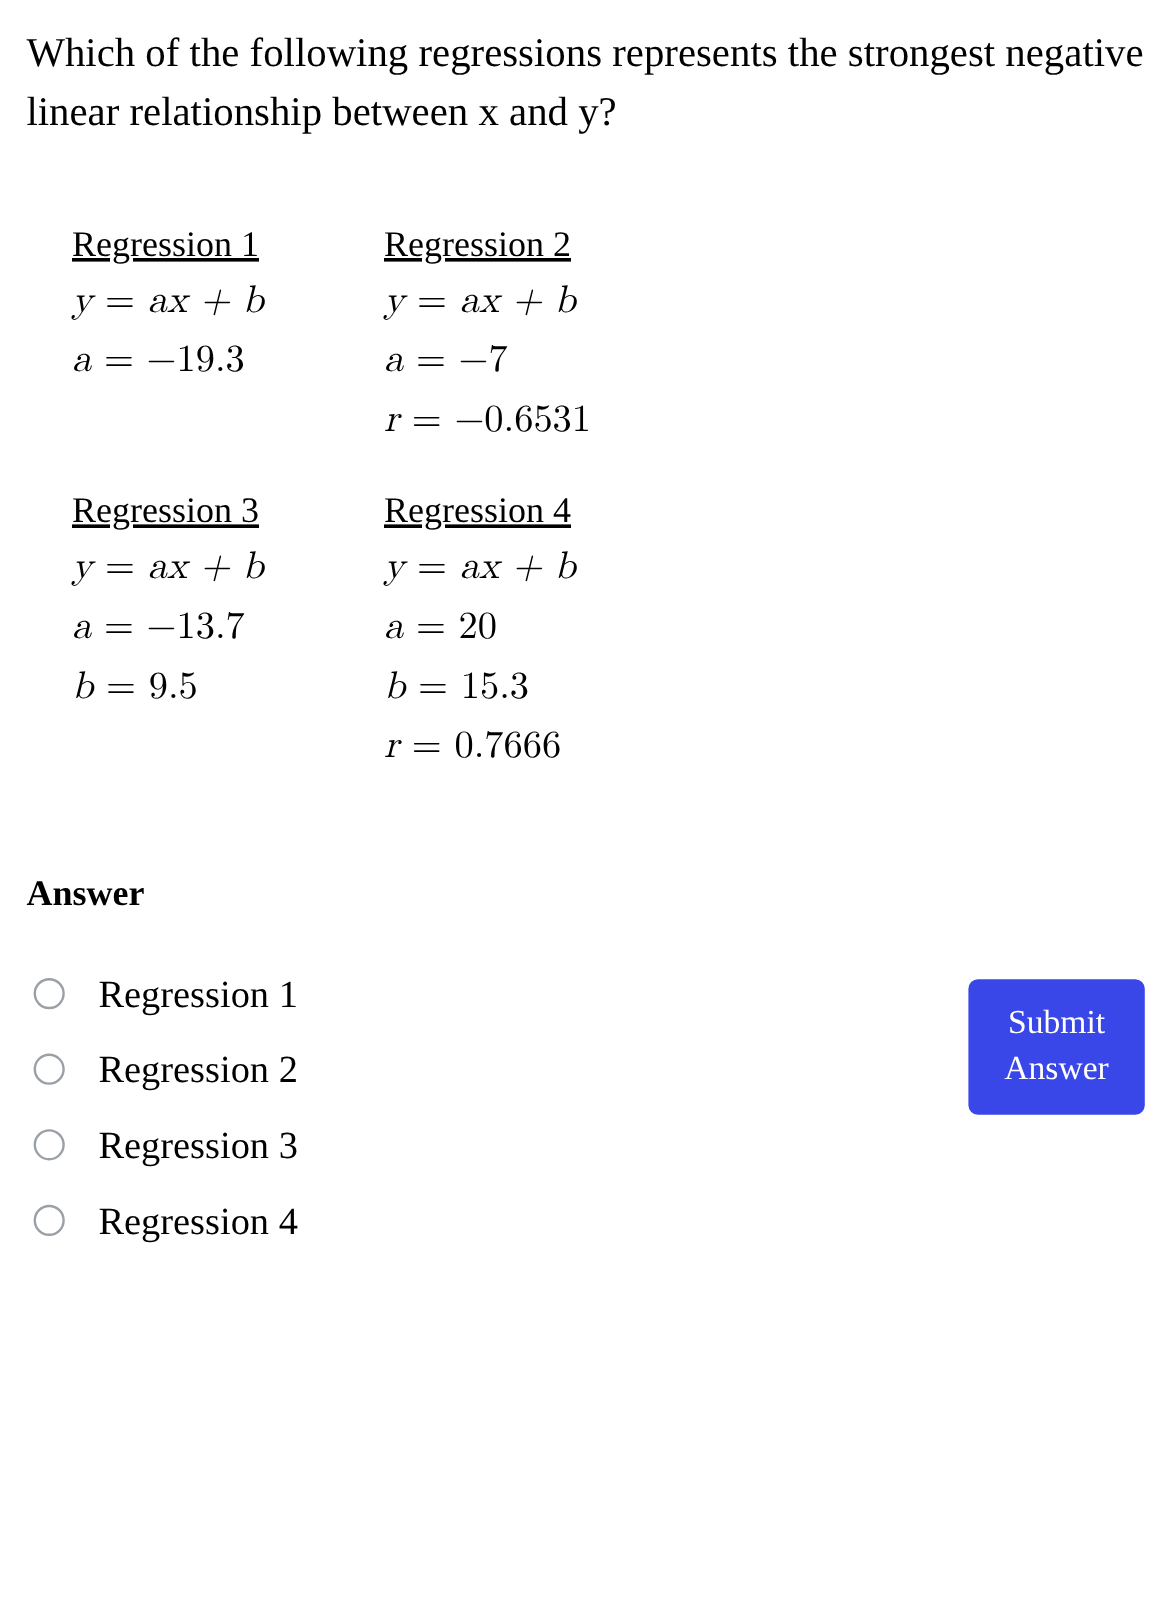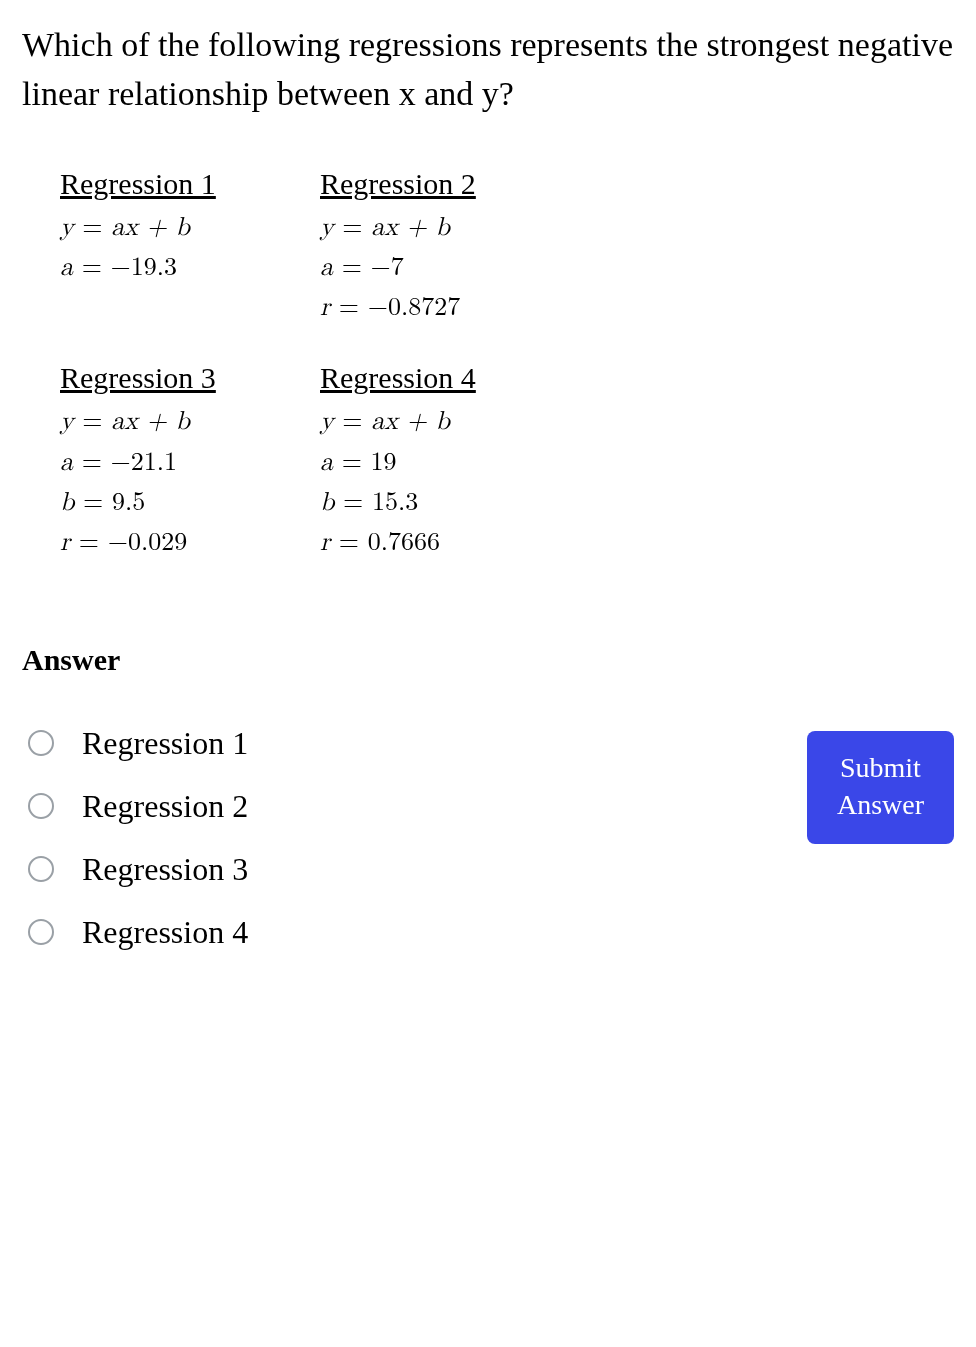--- a/index.html
+++ b/index.html
@@ -8,39 +8,39 @@
     padding: 20px 22px;
     font-family: Georgia, 'Times New Roman', serif;
     font-size: 32px;
     color: #000;
     background: #fff;
     width: 976px;
   }
   .question {
     font-size: 34px;
     line-height: 1.45;
-    margin-bottom: 48px;
+    margin-bottom: 68px;
   }
   .regressions {
     padding-left: 38px;
     display: grid;
     grid-template-columns: 260px 260px;
     column-gap: 0;
     row-gap: 34px;
     margin-bottom: 80px;
   }
   .reg-block { }
   .reg-title {
     text-decoration: underline;
     font-size: 30px;
     margin-bottom: 6px;
   }
   .eqline {
     font-family: 'Latin Modern Math', 'Cambria Math', 'STIX Two Math', Georgia, serif;
-    font-size: 26px;
+    font-size: 32px;
     line-height: 1.55;
     white-space: nowrap;
   }
   .eqline .v { font-style: italic; }
   .answer-heading {
     font-weight: bold;
     font-size: 30px;
     margin-bottom: 48px;
   }
   .answers-row {
@@ -95,35 +95,34 @@
   <div class="reg-block">
     <div class="reg-title">Regression 1</div>
     <div class="eqline"><span class="v">y</span> = <span class="v">ax + b</span></div>
     <div class="eqline"><span class="v">a</span> = <span>−19.3</span></div>
   </div>
 
   <div class="reg-block">
     <div class="reg-title">Regression 2</div>
     <div class="eqline"><span class="v">y</span> = <span class="v">ax + b</span></div>
     <div class="eqline"><span class="v">a</span> = <span>−7</span></div>
-    <div class="eqline"><span class="v">r</span> = <span>−0.8727</span></div>
+    <div class="eqline"><span class="v">r</span> = <span>−0.6531</span></div>
   </div>
 
   <div class="reg-block">
     <div class="reg-title">Regression 3</div>
     <div class="eqline"><span class="v">y</span> = <span class="v">ax + b</span></div>
-    <div class="eqline"><span class="v">a</span> = <span>−21.1</span></div>
+    <div class="eqline"><span class="v">a</span> = <span>−13.7</span></div>
     <div class="eqline"><span class="v">b</span> = <span>9.5</span></div>
-    <div class="eqline"><span class="v">r</span> = <span>−0.029</span></div>
   </div>
 
   <div class="reg-block">
     <div class="reg-title">Regression 4</div>
     <div class="eqline"><span class="v">y</span> = <span class="v">ax + b</span></div>
-    <div class="eqline"><span class="v">a</span> = <span>19</span></div>
+    <div class="eqline"><span class="v">a</span> = <span>20</span></div>
     <div class="eqline"><span class="v">b</span> = <span>15.3</span></div>
     <div class="eqline"><span class="v">r</span> = <span>0.7666</span></div>
   </div>
 
 </div>
 
 <div class="answer-heading">Answer</div>
 
 <div class="answers-row">
   <div class="options">

